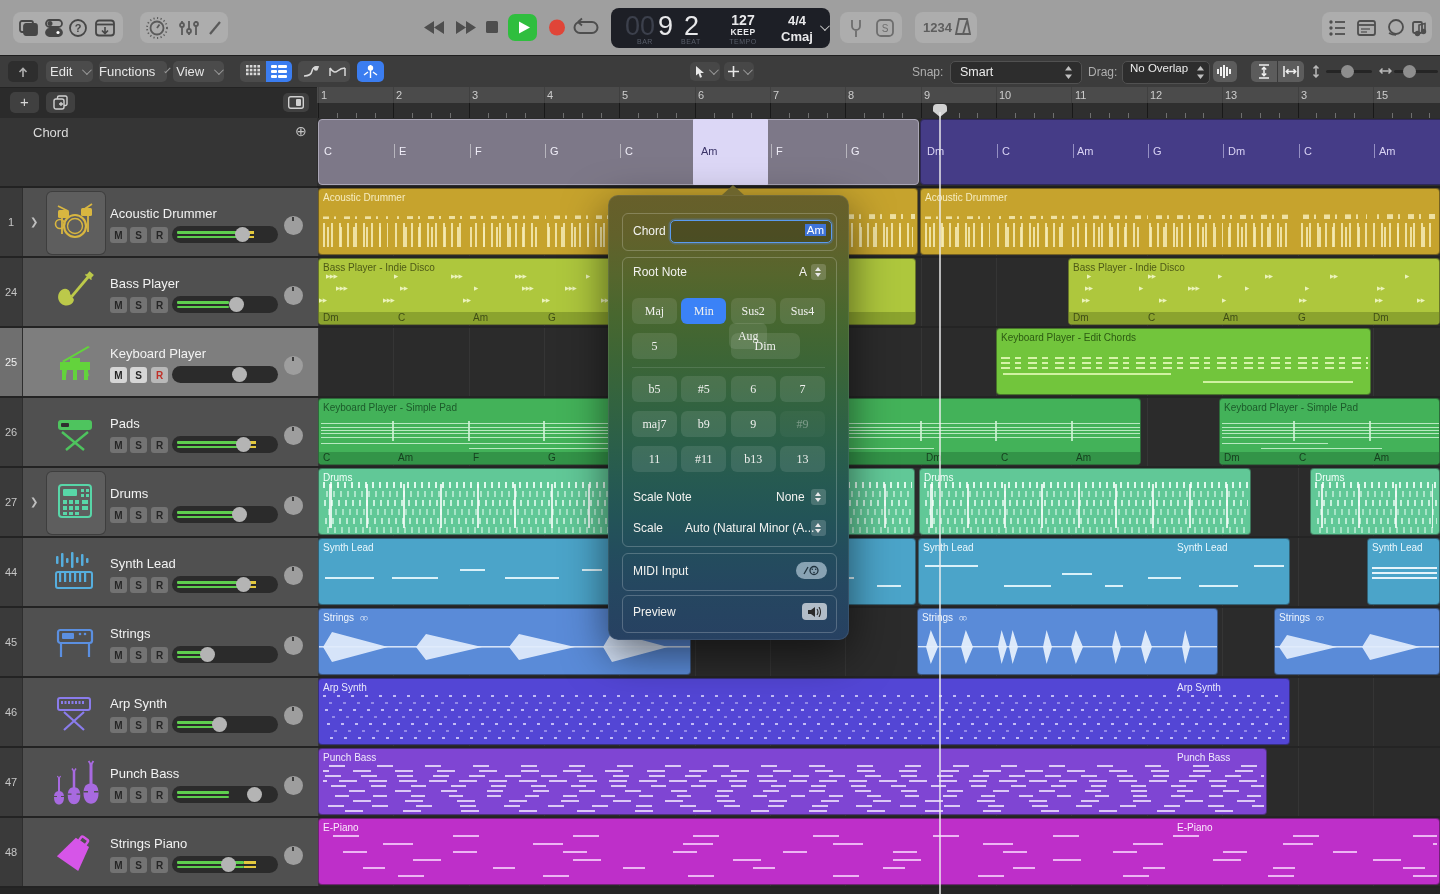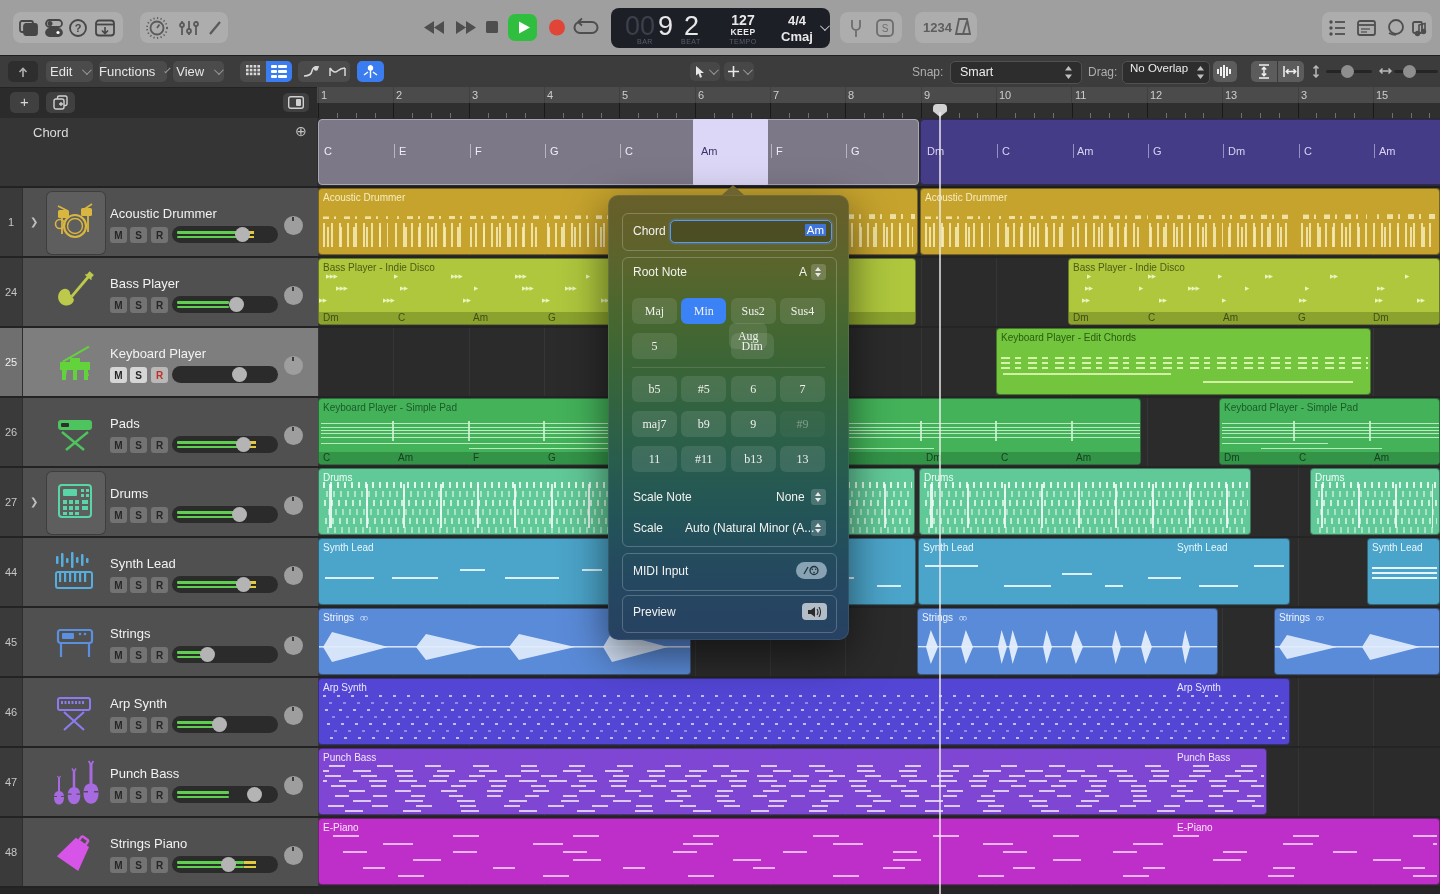--- a/index.html
+++ b/index.html
@@ -948,21 +948,21 @@
 <div class="ab" style="left:14px;top:62px;width:213px;height:288px;border:1px solid rgba(255,255,255,0.22);border-radius:6px;"></div>
 <span class="plab" style="top:70px;">Root Note</span>
 <span class="ab" style="left:191px;top:70px;font-size:12px;color:#f2f2ef;">A</span>
 <div class="stepper" style="left:203px;top:69px;"></div>
 <div class="pbtn" style="left:24px;top:103px;width:45px;background:rgba(255,255,255,0.10);">Maj</div>
 <div class="pbtn" style="left:73.3px;top:103px;width:45px;background:#3b82f7;">Min</div>
 <div class="pbtn" style="left:122.7px;top:103px;width:45px;background:rgba(255,255,255,0.10);">Sus2</div>
 <div class="pbtn" style="left:172px;top:103px;width:45px;background:rgba(255,255,255,0.10);">Sus4</div>
 <div class="pbtn" style="left:24px;top:138px;width:45px;background:rgba(255,255,255,0.10);">5</div>
 <div class="pbtn" style="left:73.3px;top:128px;width:38px;background:rgba(255,255,255,0.10);margin-left:48px;">Aug</div>
-<div class="pbtn" style="left:122.7px;top:138px;width:43px;background:rgba(255,255,255,0.10);border-radius:7px;">Dim</div>
+<div class="pbtn" style="left:122.7px;top:138px;width:69px;background:rgba(255,255,255,0.10);border-radius:7px;">Dim</div>
 <div class="ab" style="left:24px;top:172px;width:193px;height:1px;background:rgba(255,255,255,0.12);"></div>
 <div class="pbtn" style="left:24px;top:181px;width:45px;background:rgba(255,255,255,0.10);">b5</div>
 <div class="pbtn" style="left:73.3px;top:181px;width:45px;background:rgba(255,255,255,0.10);">#5</div>
 <div class="pbtn" style="left:122.7px;top:181px;width:45px;background:rgba(255,255,255,0.10);">6</div>
 <div class="pbtn" style="left:172px;top:181px;width:45px;background:rgba(255,255,255,0.10);">7</div>
 <div class="pbtn" style="left:24px;top:216px;width:45px;background:rgba(255,255,255,0.10);">maj7</div>
 <div class="pbtn" style="left:73.3px;top:216px;width:45px;background:rgba(255,255,255,0.10);">b9</div>
 <div class="pbtn" style="left:122.7px;top:216px;width:45px;background:rgba(255,255,255,0.10);">9</div>
 <div class="pbtn" style="left:172px;top:216px;width:45px;background:rgba(255,255,255,0.10);opacity:0.4;">#9</div>
 <div class="pbtn" style="left:24px;top:251px;width:45px;background:rgba(255,255,255,0.10);">11</div>

